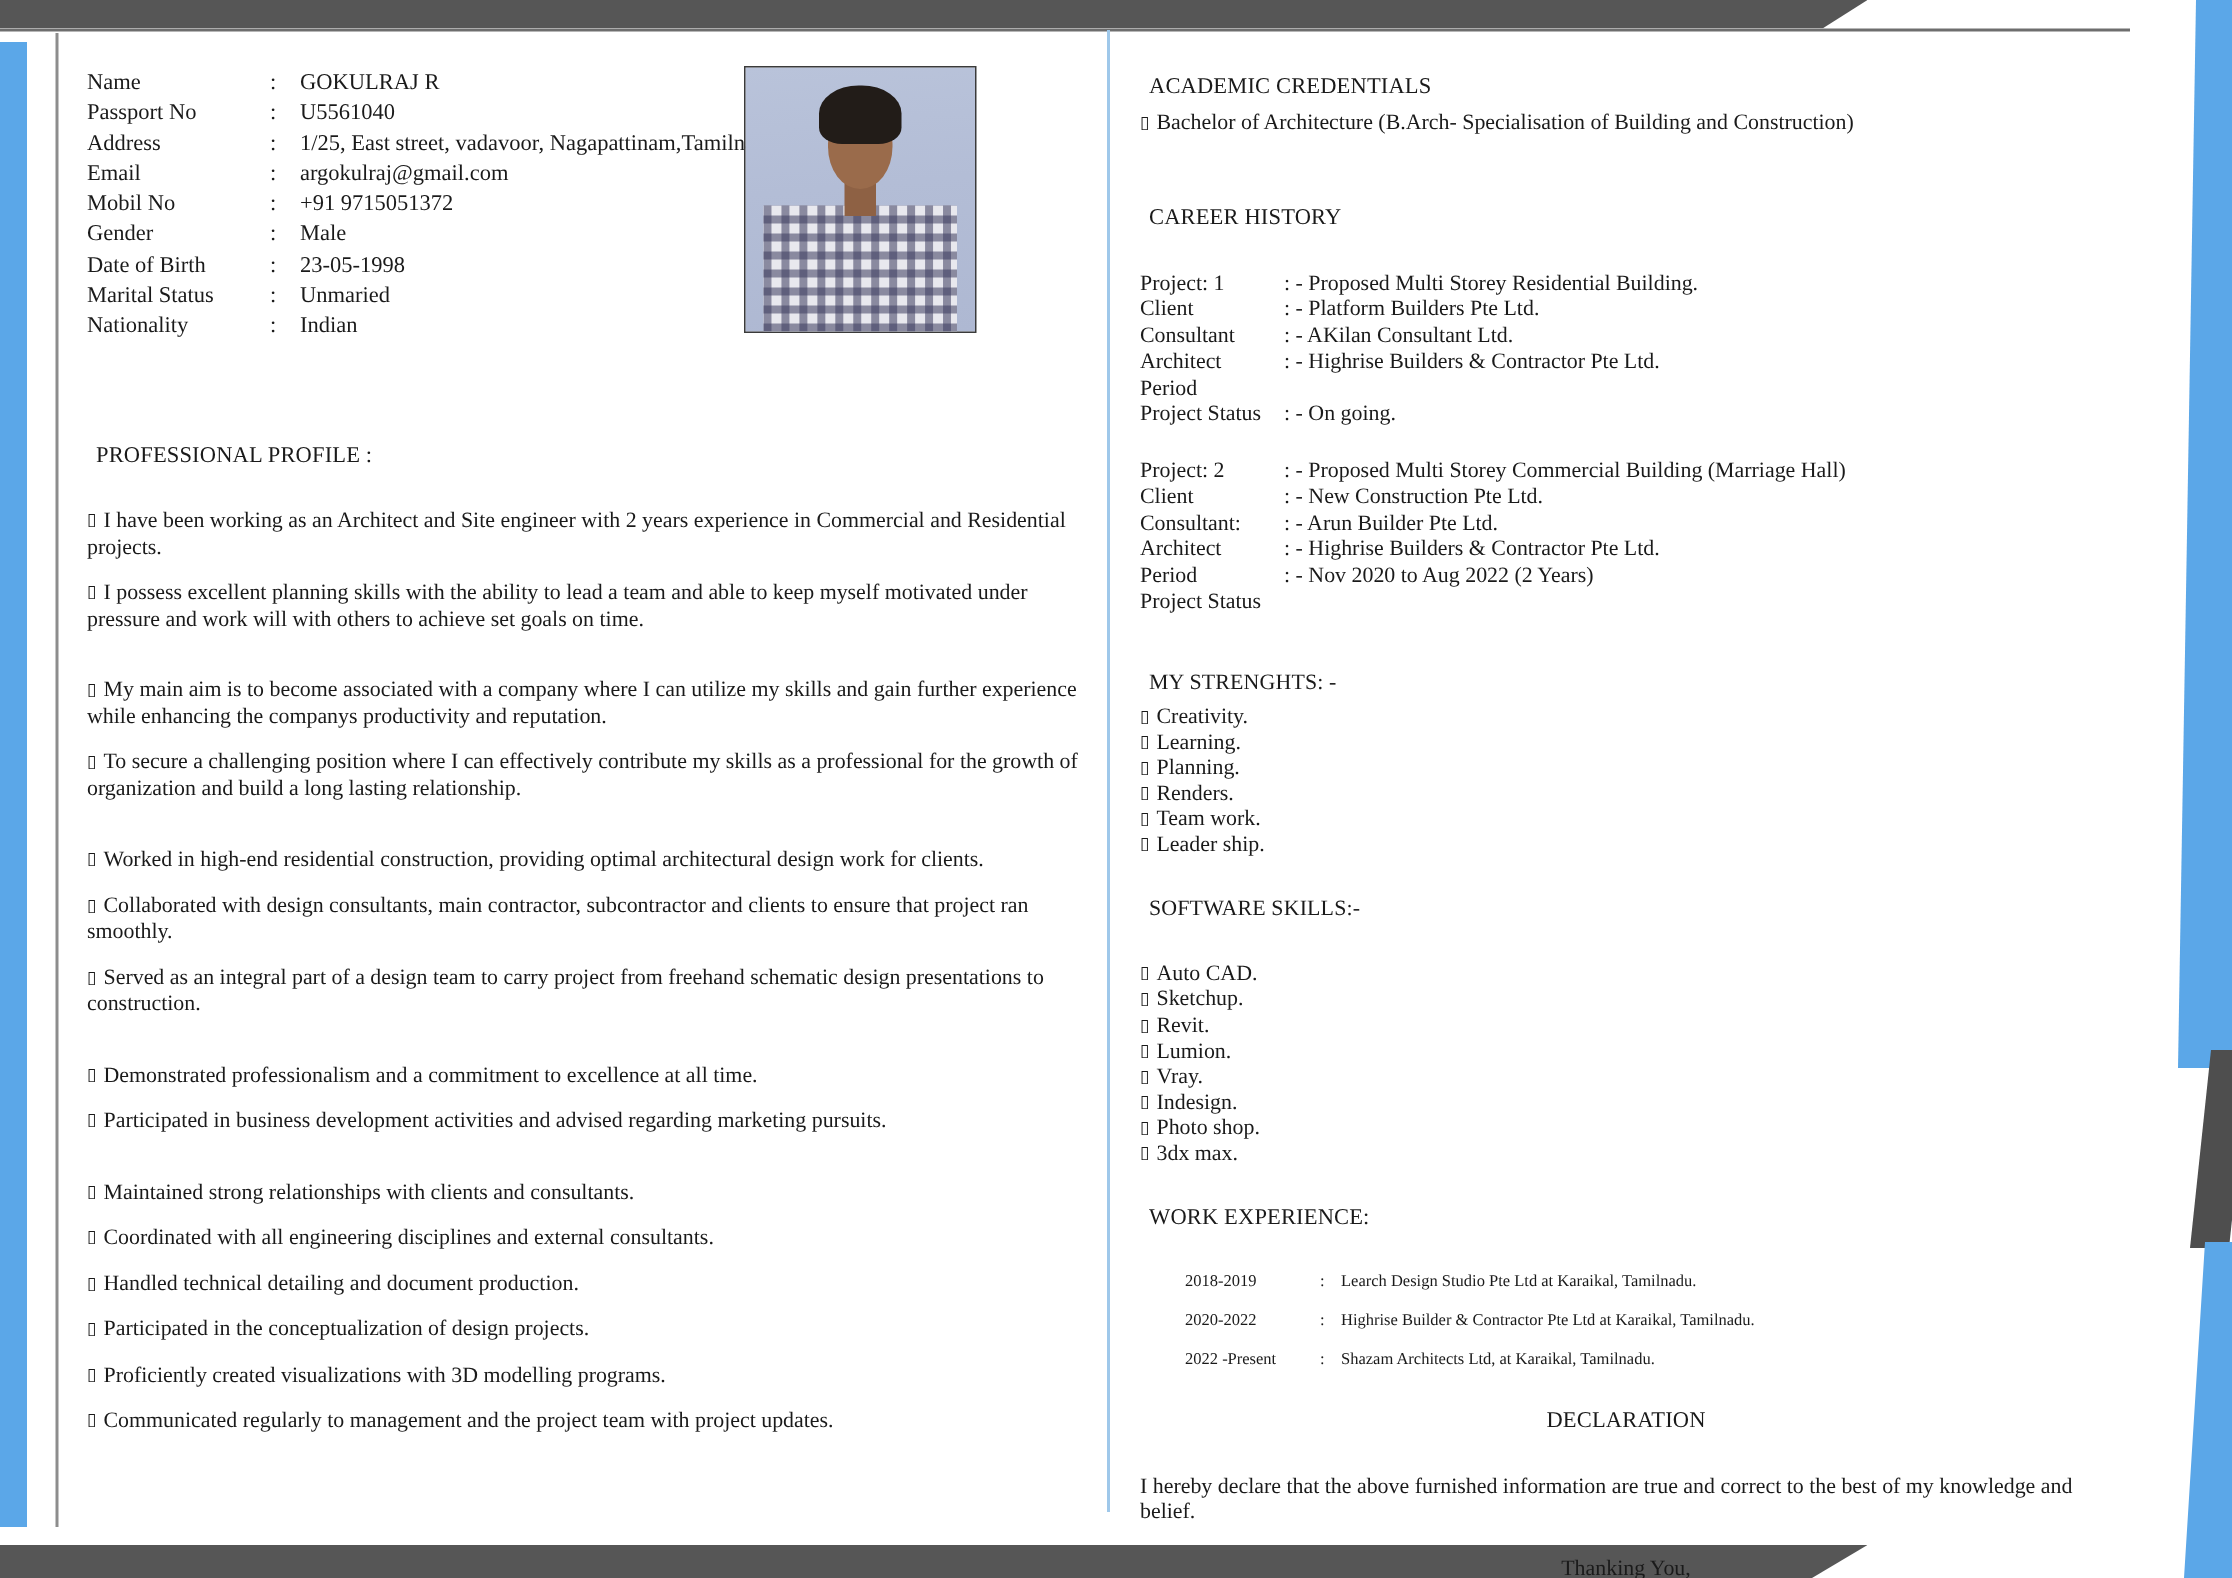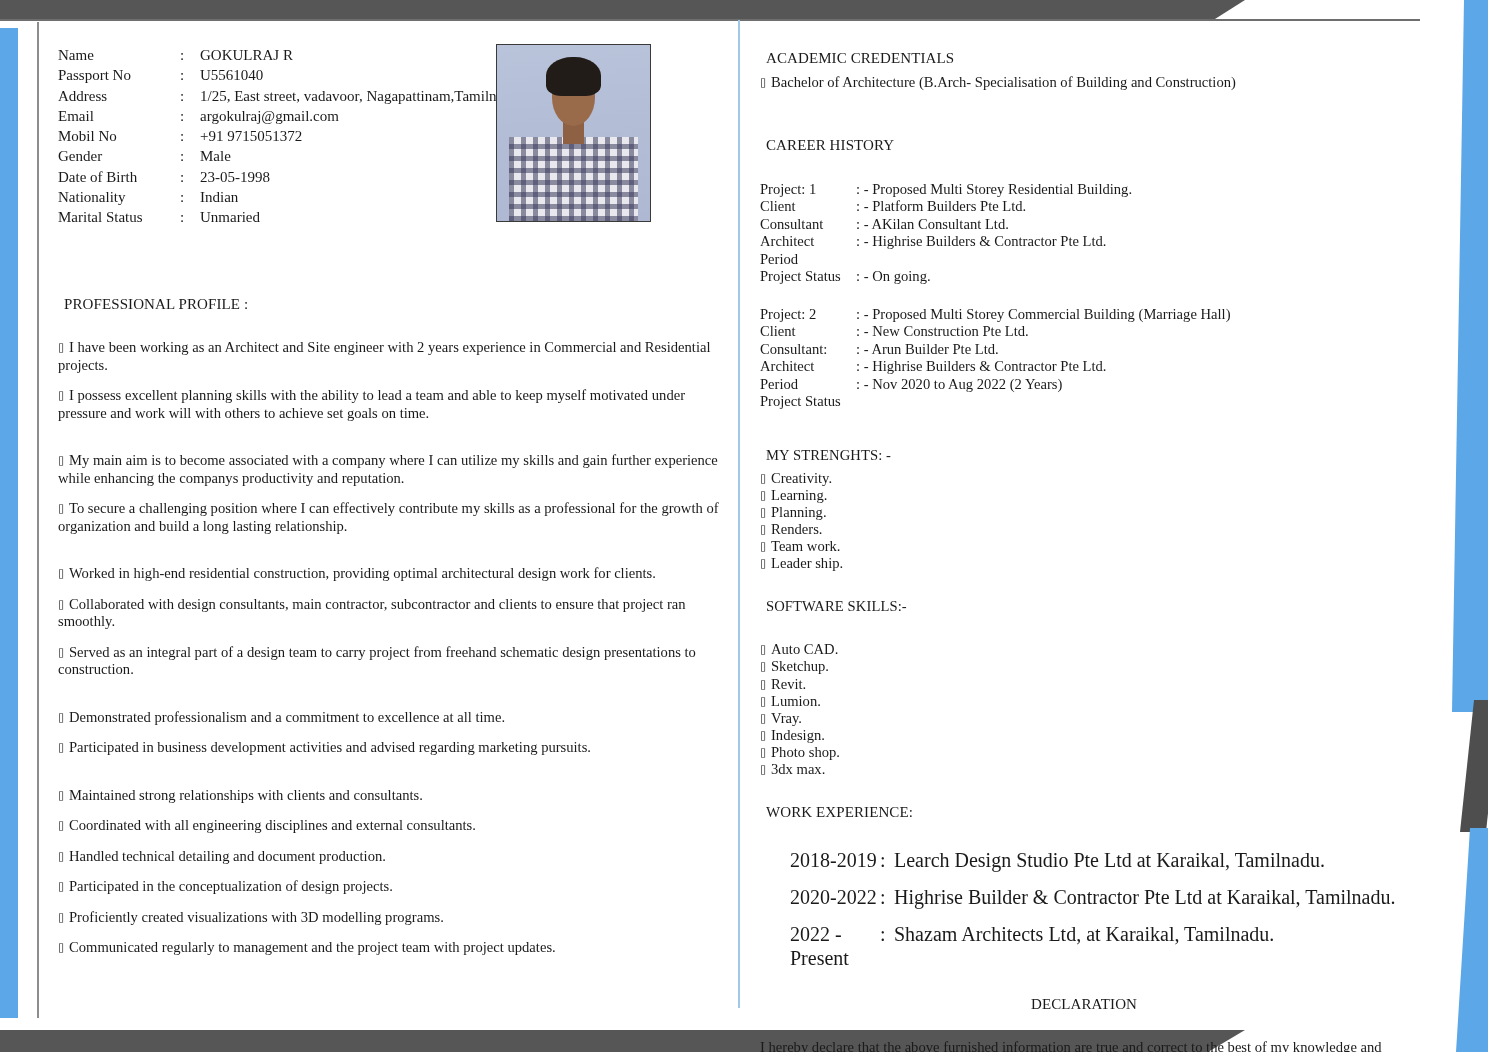--- a/index.html
+++ b/index.html
@@ -167,21 +167,21 @@
   .sp-xl { height: 40px; }
 
   
   .proj-row { display: flex; font-size: 14.6px; line-height: 1.2; }
   .proj-key { width: 96px; flex: 0 0 96px; }
   .proj-val { flex: 1; }
 
   .list-tight div { font-size: 14.6px; line-height: 1.17; }
 
   
-  .we-row { display: flex; font-size: 20px; line-height: 1.2; }
+  .we-row { display: flex; font-size: 11px; line-height: 1.2; }
   .we-year { width: 120px; flex: 0 0 120px; padding-left: 30px; }
   .we-colon { width: 14px; flex: 0 0 14px; }
   .we-desc { flex: 1; }
 
   .center { text-align: center; }
 </style>
 </head>
 <body>
 
 <div class="top-band"></div>
@@ -230,28 +230,28 @@
             <td class="info-label">Gender</td>
             <td class="info-colon">:</td>
             <td class="info-value">Male</td>
           </tr>
           <tr>
             <td class="info-label">Date of Birth</td>
             <td class="info-colon">:</td>
             <td class="info-value">23-05-1998</td>
           </tr>
           <tr>
+            <td class="info-label">Marital Status</td>
+            <td class="info-colon">:</td>
+            <td class="info-value">Unmaried</td>
+          </tr>
+          <tr>
             <td class="info-label">Nationality</td>
             <td class="info-colon">:</td>
             <td class="info-value">Indian</td>
-          </tr>
-          <tr>
-            <td class="info-label">Marital Status</td>
-            <td class="info-colon">:</td>
-            <td class="info-value">Unmaried</td>
           </tr>
         </tbody>
       </table>
 
       <div class="photo">
         <div class="shirt"></div>
         <div class="neck"></div>
         <div class="face"></div>
         <div class="hair"></div>
       </div>

